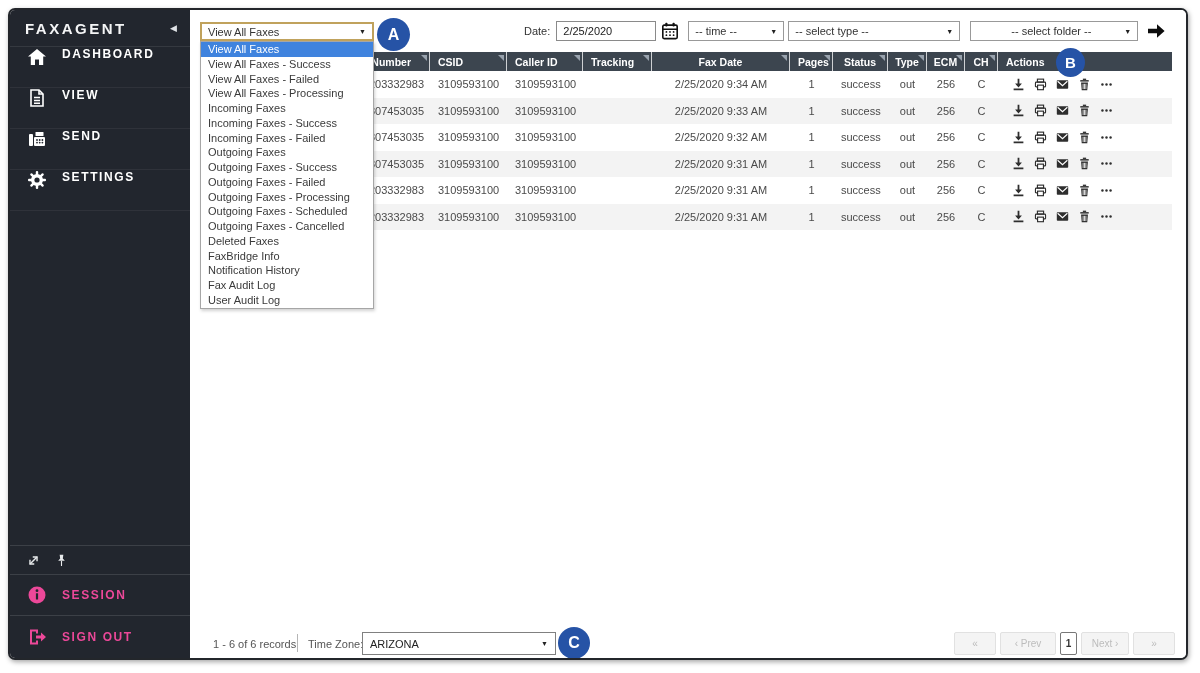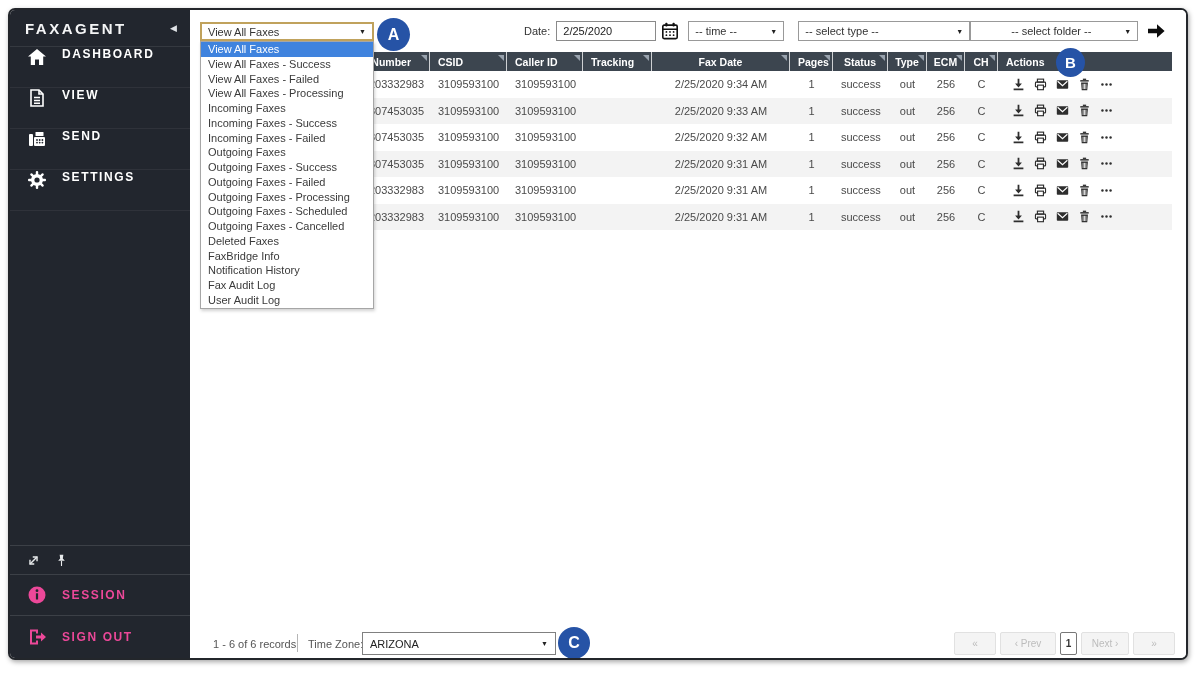--- a/index.html
+++ b/index.html
@@ -45,22 +45,22 @@
   .lbl{font-size:11px;color:#333;}
   .tb-input{width:100px;height:20px;border:1px solid #8a8a8a;font-size:11px;
     padding:0 6px;box-sizing:border-box;margin-left:6px;color:#222;
     font-family:"Liberation Sans",sans-serif;}
   .cal{margin-left:5px;color:#111;cursor:pointer;display:flex;align-items:center;}
   .cal svg{width:18px;height:18px;display:block;}
   .select{height:20px;border:1px solid #999;background:#fff;display:flex;align-items:center;
     justify-content:space-between;padding:0 6px;box-sizing:border-box;font-size:11px;
     color:#333;cursor:pointer;}
   .sel-time{width:96px;margin-left:9px;}
-  .sel-type{width:172px;margin-left:14px;}
-  .sel-folder{width:168px;margin-left:0;padding-left:40px;}
+  .sel-type{width:172px;margin-left:4px;}
+  .sel-folder{width:168px;margin-left:10px;padding-left:40px;}
   .caret{font-size:7px;color:#222;margin-left:4px;}
   .go-arrow{margin-left:8px;color:#0d0d0d;cursor:pointer;display:flex;align-items:center;}
   .go-arrow svg{width:20px;height:16px;display:block;}
   
   .grid-head{position:absolute;left:10px;top:42px;width:972px;height:19px;display:flex;
     background:#3c454f;z-index:5;}
   .th{position:relative;display:flex;align-items:center;color:#fff;font-size:10.5px;
     font-weight:bold;box-sizing:border-box;border-right:1px solid rgba(255,255,255,.75);
     padding:0 8px;cursor:pointer;white-space:nowrap;}
   .th:last-child{border-right:none;}

